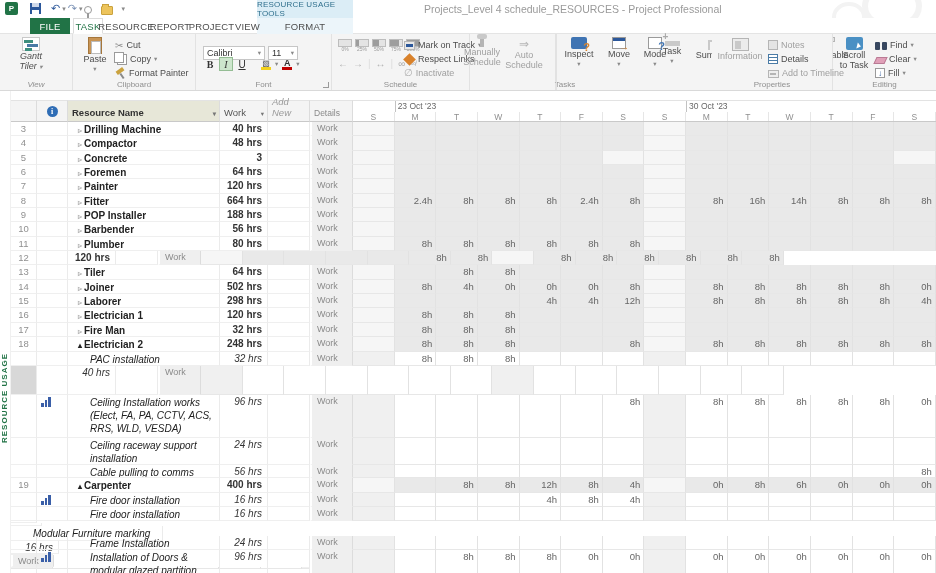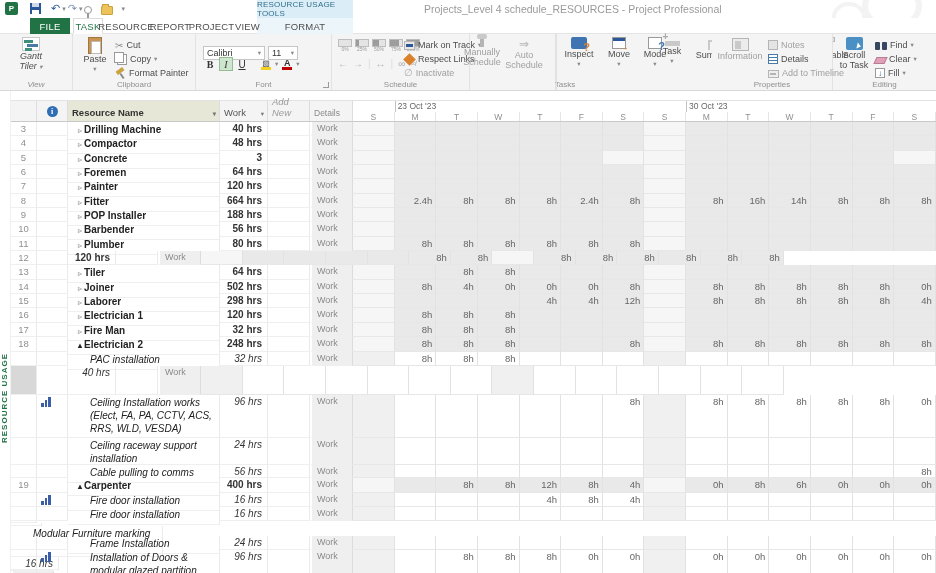--- a/index.html
+++ b/index.html
@@ -115,21 +115,21 @@
   #tshead{position:absolute;left:353px;top:9px;width:583px;height:22px;overflow:hidden;border-bottom:1px solid #c9c9c9;border-top:1px solid #e3e3e3;background:#fff;}
   .tstier1{position:relative;height:11px;}
   .weeklabel{position:absolute;top:0;height:11px;font-size:8.5px;color:#666;padding-left:2px;border-left:1px solid #c2c2c2;white-space:nowrap;}
   .tstier2{display:flex;height:11px;}
   .daycell{width:41.64px;flex:none;font-size:8.5px;color:#8f8f8f;text-align:center;border-right:1px solid #e6e6e6;line-height:10px;}
   #rows{position:absolute;left:11px;top:31px;width:925px;height:451px;overflow:hidden;}
   .row{display:flex;width:925px;}
   .c{flex:none;border-right:1px solid #ebebeb;border-bottom:1px solid #efefef;overflow:hidden;}
   .c-num{width:26px;font-size:9.5px;color:#909090;text-align:center;padding-top:1px;}
   .c-ind{width:31px;display:flex;justify-content:flex-start;padding-left:4px;padding-top:2px;}
-  .c-name{width:152px;font-size:10px;color:#222;padding:1px 2px 16px 4px;line-height:13px;}
+  .c-name{width:152px;font-size:10px;color:#222;padding:1px 2px 0 4px;line-height:13px;}
   .c-name .tri-c{color:#b3b3b3;font-size:8px;margin-right:2px;}
   .c-name .tri-e{color:#222;font-size:8px;margin-right:2px;}
   .name-parent{font-weight:bold;padding-left:10px;}
   .name-assign{font-style:italic;padding-left:22px;}
   .c-work{width:48px;font-size:10px;color:#333;text-align:right;padding:1px 5px 0 0;font-weight:bold;}
   .work-assign{font-style:italic;font-weight:normal;}
   .c-add{width:42px;}
   .c-det{width:43px;font-size:9px;color:#8a8a8a;background:#efefef;padding:1px 0 0 5px;border-left:2px solid #fff;
          border-right:1px solid #dcdcdc;}
   .tl{flex:none;display:flex;width:583px;overflow:hidden;}

